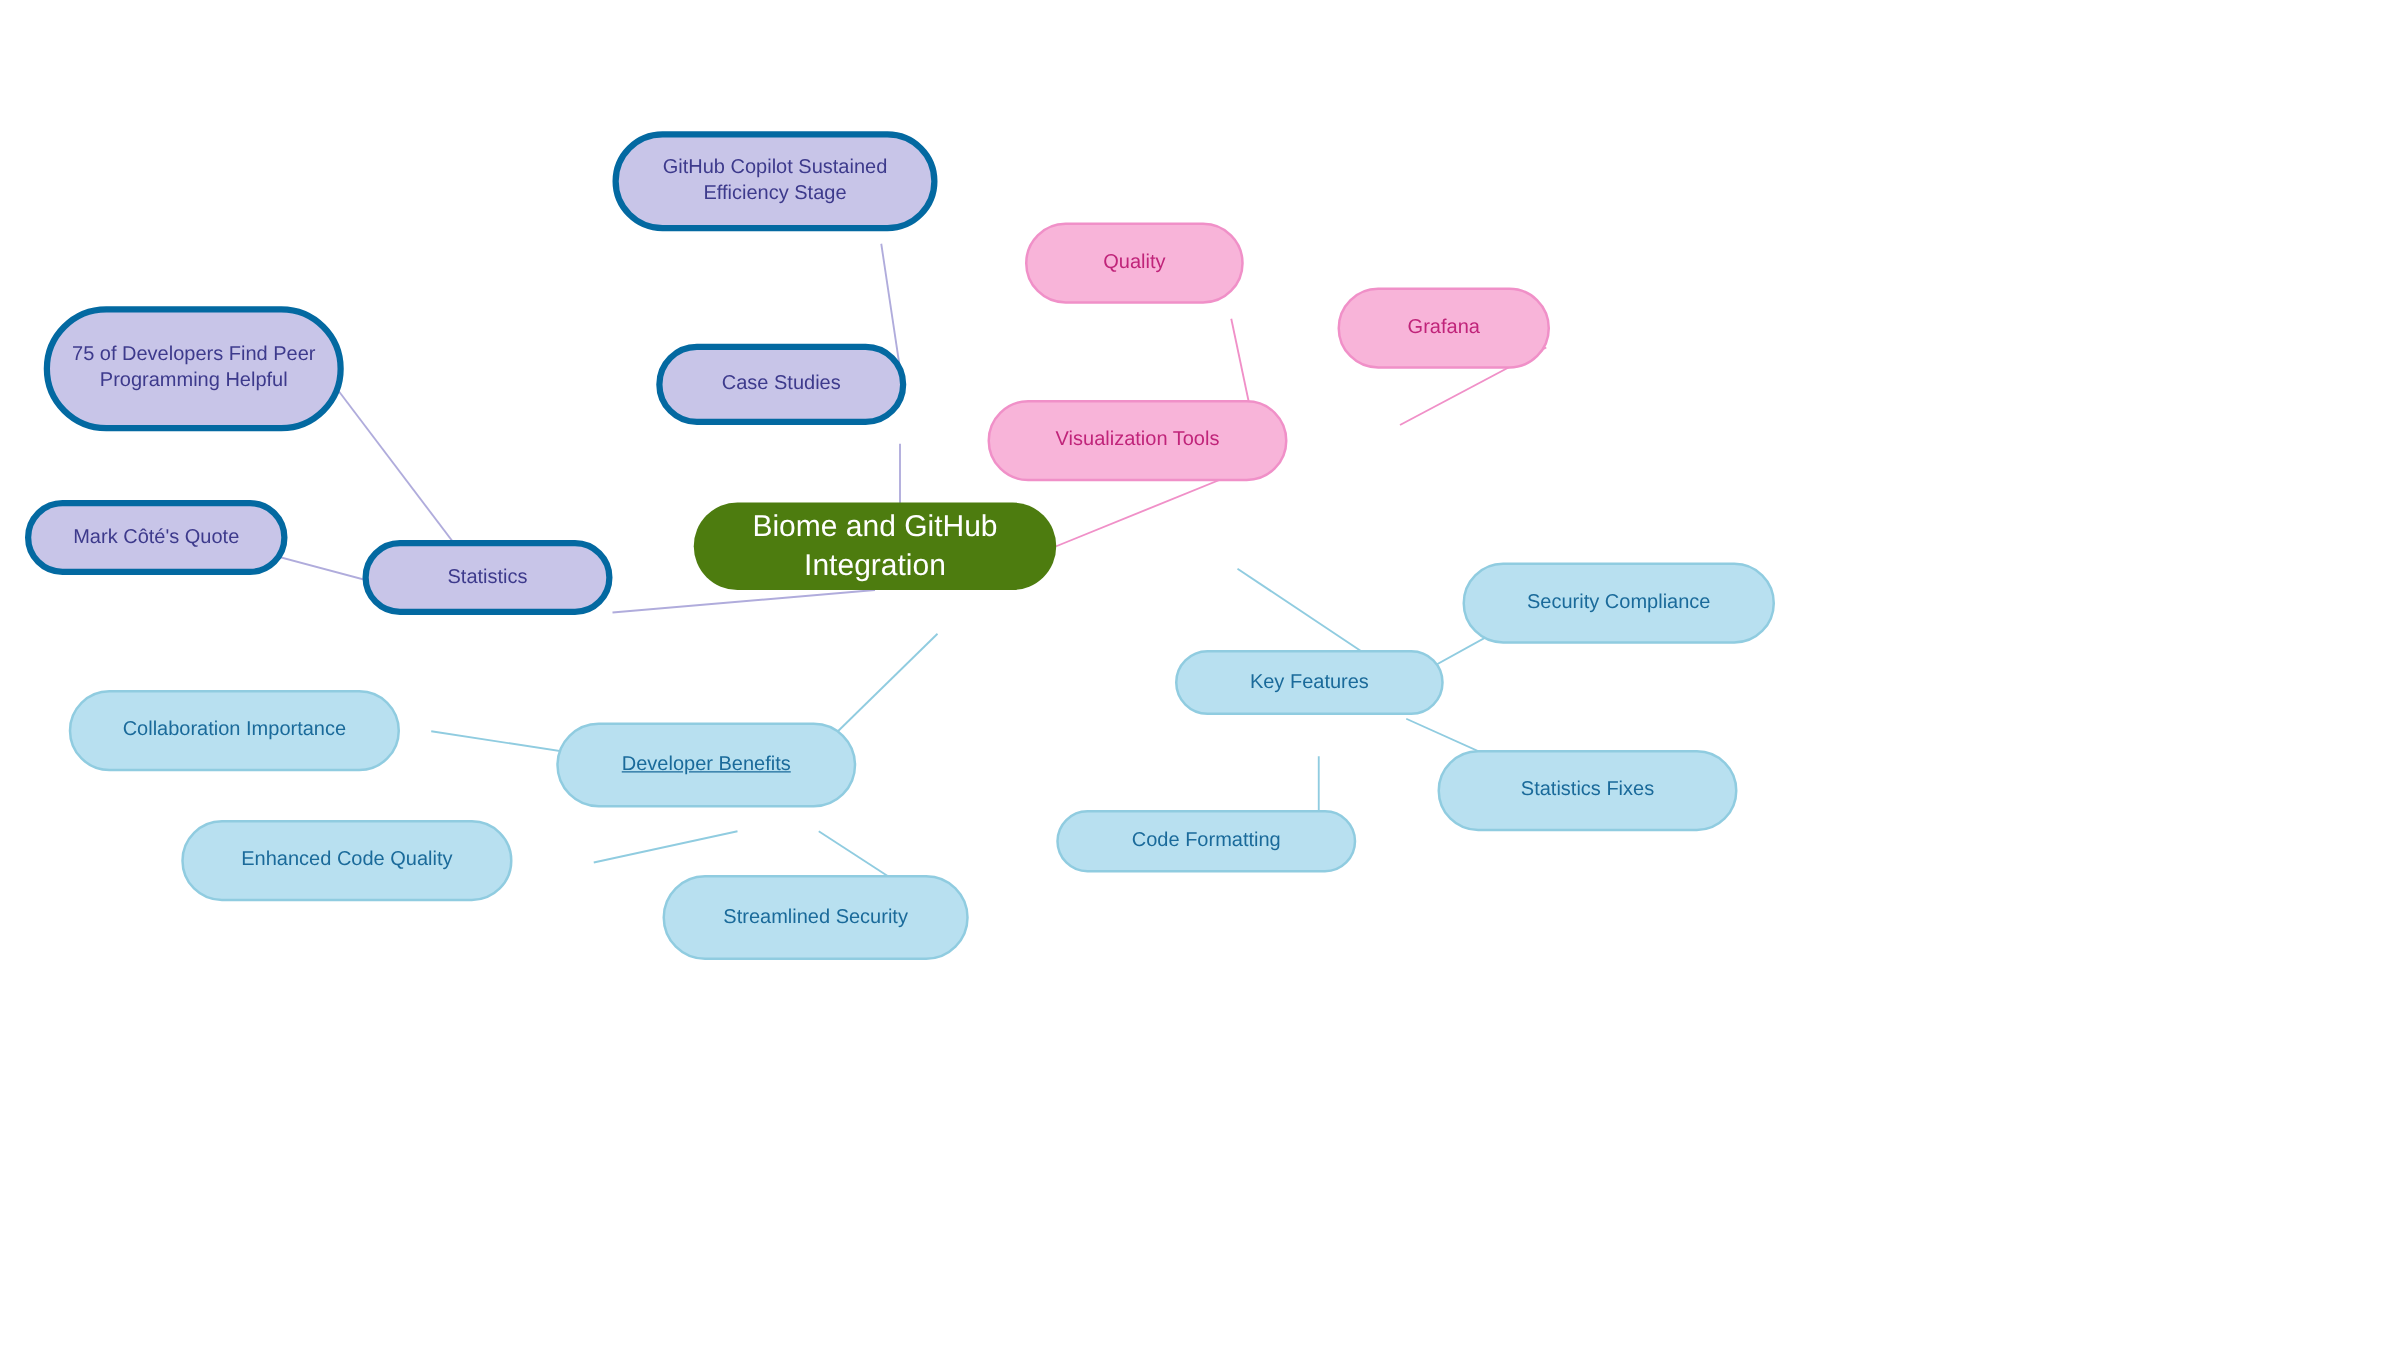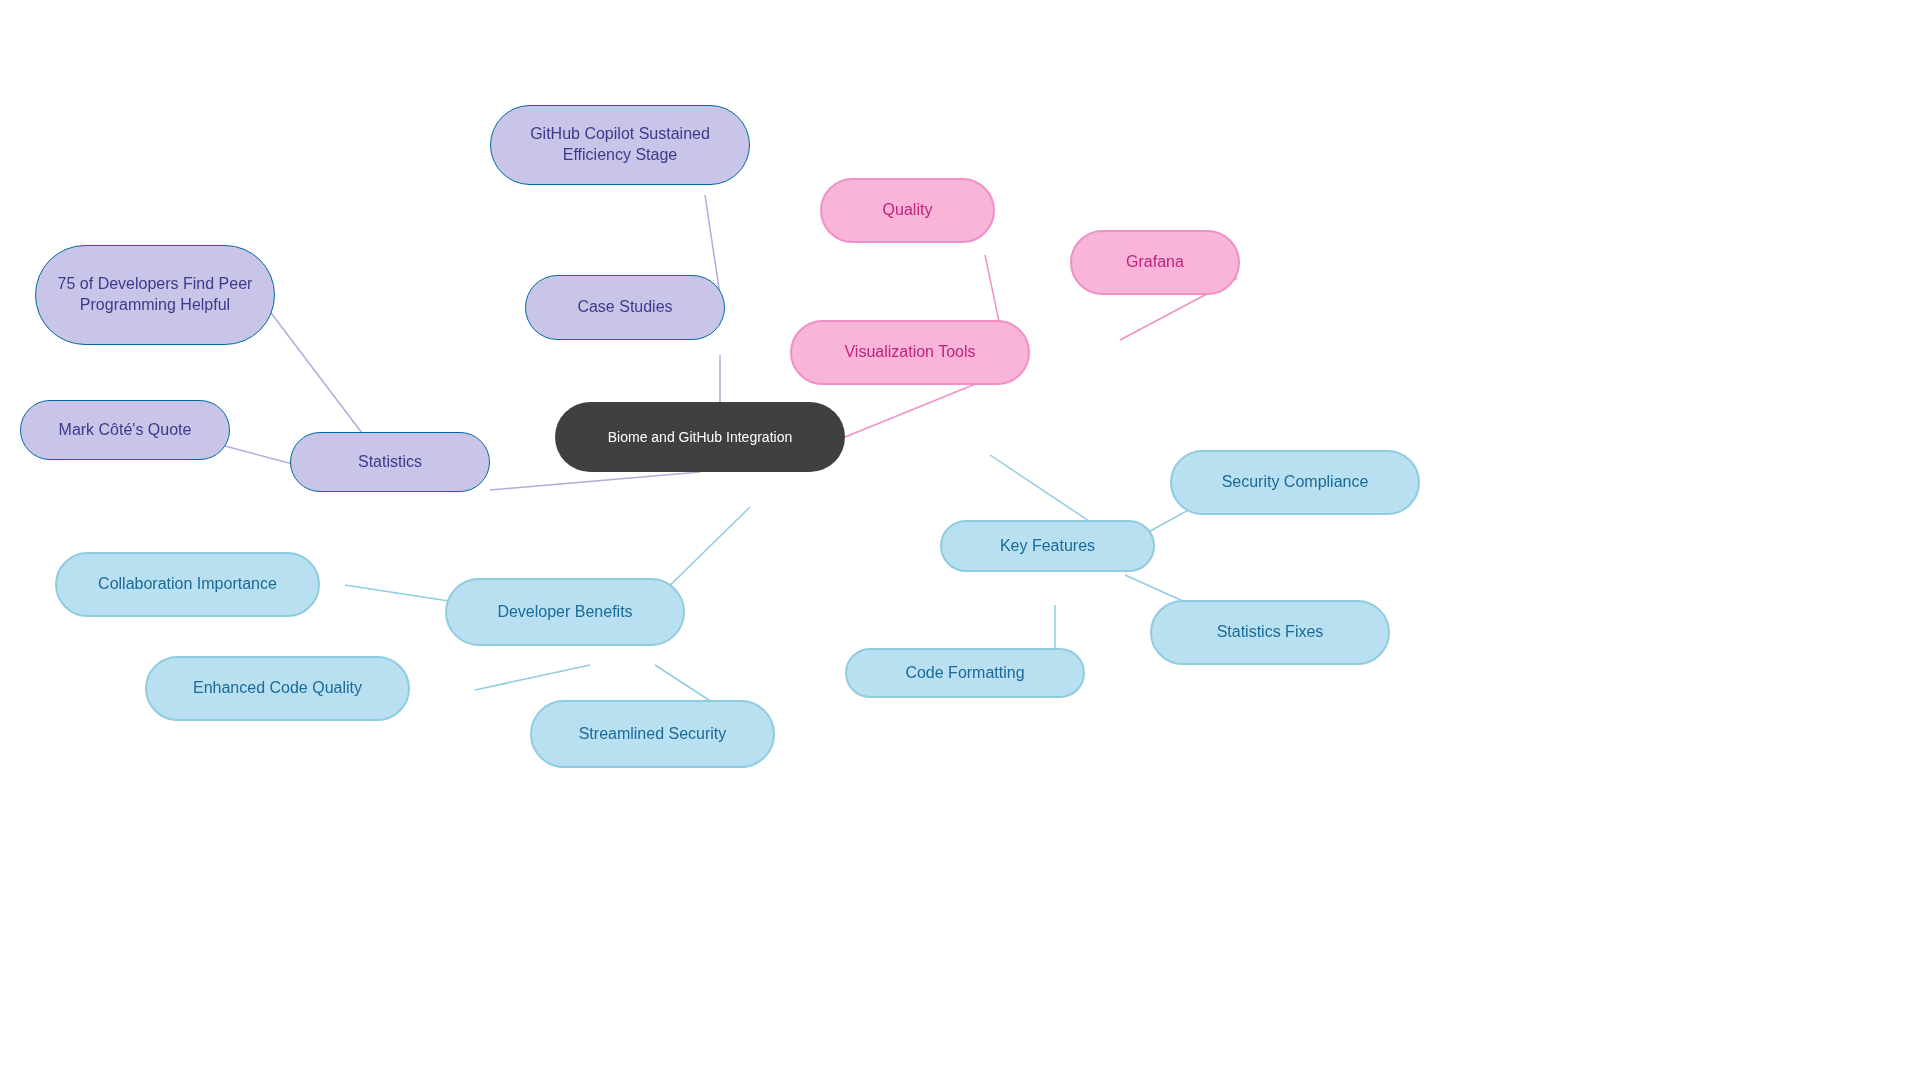--- a/index.html
+++ b/index.html
@@ -33,33 +33,33 @@
     }
 
     .node-label {
       font-weight: 500;
       line-height: 1.3;
       padding: 0 8px;
     }
 
     
     .node-center {
-      background: #404040;
+      background: #4d7c0f;
       color: #ffffff;
       width: 280px;
       height: 70px;
-      font-size: 14px;
+      font-size: 24px;
       font-weight: 600;
     }
 
     
     .node-purple {
       background: #c8c5e8;
       color: #3d3a8c;
-      border: 1px solid #0369a1;
+      border: 5px solid #0369a1;
     }
 
     
     .node-pink {
       background: #f8b4d9;
       color: #c0247a;
       border: 2px solid #f090c8;
     }
 
     
@@ -152,21 +152,21 @@
 </div>
 
 <div class="node node-blue" style="left:845px; top:648px; width:240px; height:50px;">
   <span class="node-label">Code Formatting</span>
 </div>
 
 <div class="node node-blue" style="left:1150px; top:600px; width:240px; height:65px;">
   <span class="node-label">Statistics Fixes</span>
 </div>
 
-<div class="node node-blue" style="left:445px; top:578px; width:240px; height:68px;">
+<div class="node node-blue" style="left:445px; top:578px; width:240px; height:68px;text-decoration:underline;">
   <span class="node-label">Developer Benefits</span>
 </div>
 
 <div class="node node-blue" style="left:55px; top:552px; width:265px; height:65px;">
   <span class="node-label">Collaboration Importance</span>
 </div>
 
 <div class="node node-blue" style="left:145px; top:656px; width:265px; height:65px;">
   <span class="node-label">Enhanced Code Quality</span>
 </div>

